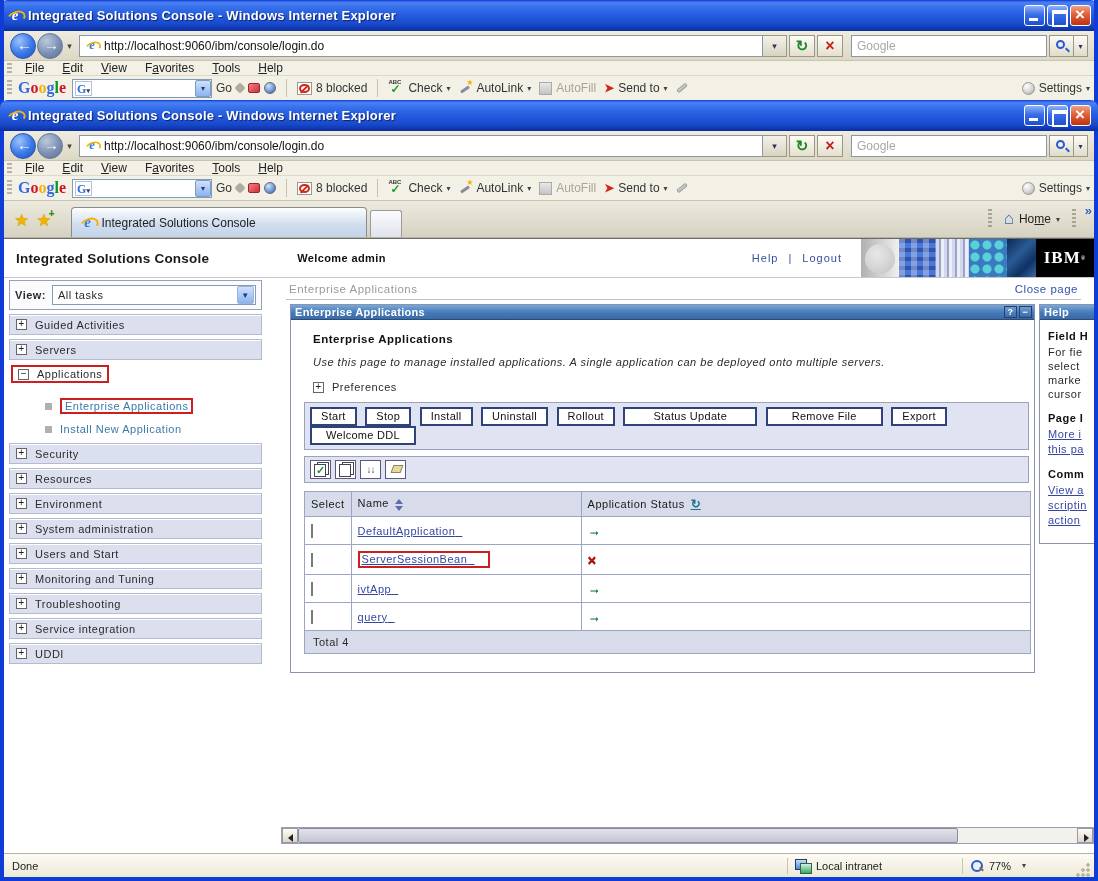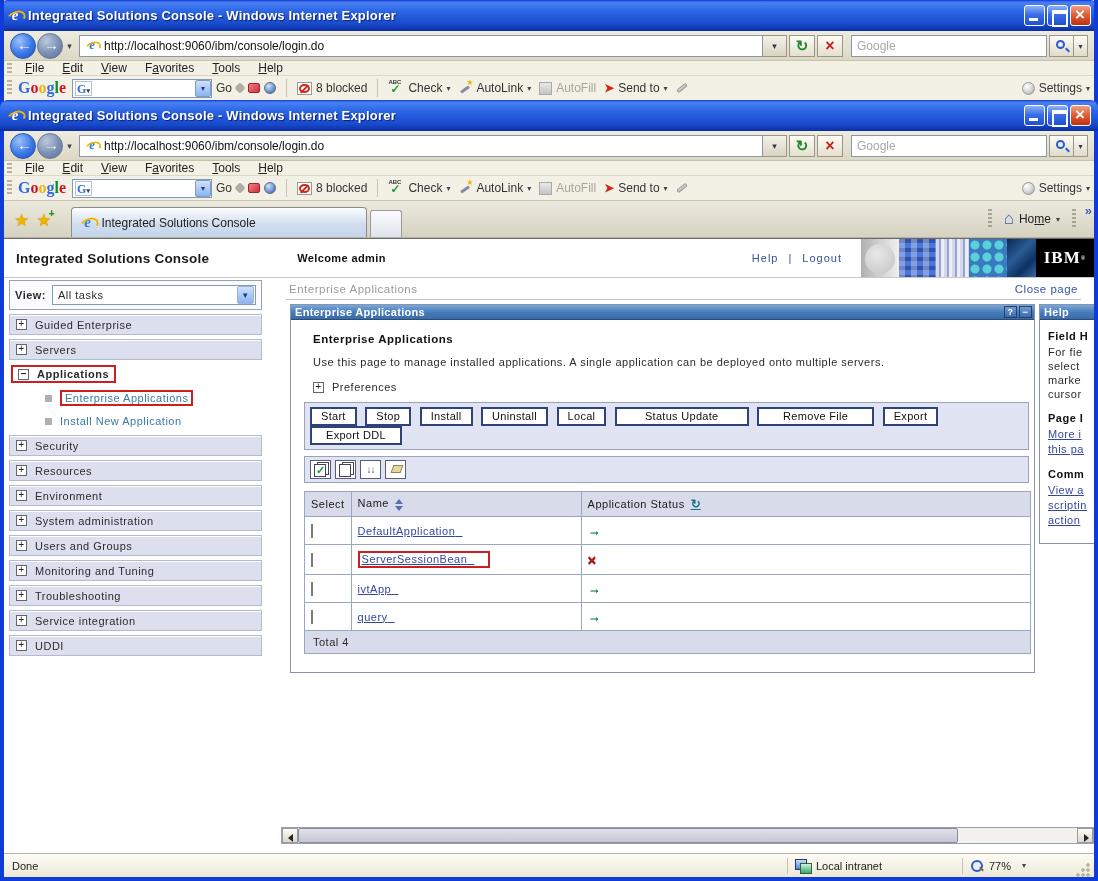--- a/index.html
+++ b/index.html
@@ -162,38 +162,38 @@
     font-size:8px; text-align:center; line-height:17px; }
   .navlink-row { display:flex; align-items:center; gap:8px; padding:5px 0 4px 10px; }
   .bullet { width:7px; height:7px; background:#b0b0b0; flex:0 0 auto; }
   a.teal { color:#3a7ba6; text-decoration:none; }
   .navsec { height:21px; margin:4px 0; background:#dcdfee; border:1px solid #b4bad0;
     box-shadow:inset 0 1px 0 #fff; display:flex; align-items:center; gap:8px; padding:0 6px; color:#2b2b2b; }
   .pmbox { width:11px; height:11px; background:#fff; border:1px solid #666; flex:0 0 auto;
     font-size:10px; line-height:9px; text-align:center; color:#222; font-family:"Liberation Mono",monospace; }
   .pmbox.plus::before { content:"+"; }
   .pmbox.minus::before { content:"\2212"; }
-  .navsec-open { display:flex; align-items:center; gap:8px; margin:5px 0 2px 2px;font-weight:bold; }
+  .navsec-open { display:flex; align-items:center; gap:8px; margin:5px 0 10px 2px; }
   .redbox { border:2px solid #cc2020; padding:1px 5px; display:inline-flex; align-items:center; gap:8px; }
   .subnav { padding-left:26px; }
 
   .main { position:absolute; left:280px; top:0; width:760px; }
   .breadcrumb { position:absolute; left:5px; top:5px; color:#9a9a9a; font-size:11.5px; }
   .closepage { position:absolute; right:-34px; top:5px; color:#3355a8; font-size:11.5px; text-decoration:none; }
   .bc-rule { position:absolute; left:2px; top:21px; width:795px; border-top:1px solid #c0c0c0; }
 
   .panel { position:absolute; left:6px; top:26px; width:745px; border:1px solid #8a93ac; background:#fff; }
   .ptitle { height:15px; display:flex; align-items:center;
     background:linear-gradient(180deg,#7aa7d8,#447ab8 55%,#3a6aa8); border-bottom:1px solid #2a4a78; }
   .ptitle .txt { color:#fff; font-weight:bold; font-size:11px; padding-left:4px; letter-spacing:.3px; flex:1; }
   .pbtn { width:13px; height:12px; margin-right:2px; border:1px solid #24406c; color:#fff; font-size:9px;
     font-weight:bold; text-align:center; line-height:11px; background:linear-gradient(#6f9cd0,#3a6aa8); }
   .pbody { padding:13px 0 18px 0; }
   .pheading { font-weight:bold; font-size:11.5px; margin-left:22px; color:#111; }
-  .pdesc { margin:11px 22px 0 22px; font-size:11px; }
+  .pdesc { margin:11px 22px 0 22px; font-size:11px;font-style:italic; }
   .prefs { display:flex; align-items:center; gap:8px; margin:13px 0 9px 22px; }
   .btnbar,.iconbar { margin:0 5px 0 13px; background:#e0e3f2; border:1px solid #9aa2bc; padding:4px 5px; }
   .iconbar { margin-top:6px; padding:3px 5px; display:flex; gap:4px; }
   .wbtn { font-family:"Liberation Sans",sans-serif; font-size:11px; letter-spacing:.3px; color:#111;
     background:#fff; border:2px solid #30427a; padding:1px 9px 2px 9px; margin-right:5px; }
   .tblico { width:21px; height:19px; background:#fff; border:1px solid #5a5a7a; position:relative;
     font-size:11px; text-align:center; line-height:17px; color:#2b3c8c; }
   .tblico.sheet::before { content:""; position:absolute; left:3px; top:3px; width:10px; height:11px;
     background:#fff; border:1px solid #445; box-shadow:3px -2px 0 -1px #fff,3px -2px 0 0 #445; }
   .tblico.sheet.checked::after { content:"\2713"; position:absolute; left:5px; top:1px; color:#1e9a28; font-weight:900; }
@@ -501,21 +501,21 @@
     <div class="sidebar">
       <div class="viewbox">
         <b>View:</b>
         <span class="xpselect">
           <span class="val">All tasks</span>
           <span class="arrow">▼</span>
         </span>
       </div>
       <div class="navsec">
           <span class="pmbox plus"></span>
-          <span>Guided Enterprise</span>
+          <span>Guided Activities</span>
         </div>
       <div class="navsec">
           <span class="pmbox plus"></span>
           <span>Servers</span>
         </div>
       <div class="navsec-open">
         <span class="redbox">
           <span class="pmbox minus"></span>
           <span>Applications</span>
         </span>
@@ -543,21 +543,21 @@
       <div class="navsec">
           <span class="pmbox plus"></span>
           <span>Environment</span>
         </div>
       <div class="navsec">
           <span class="pmbox plus"></span>
           <span>System administration</span>
         </div>
       <div class="navsec">
           <span class="pmbox plus"></span>
-          <span>Users and Groups</span>
+          <span>Users and Start</span>
         </div>
       <div class="navsec">
           <span class="pmbox plus"></span>
           <span>Monitoring and Tuning</span>
         </div>
       <div class="navsec">
           <span class="pmbox plus"></span>
           <span>Troubleshooting</span>
         </div>
       <div class="navsec">
@@ -586,25 +586,25 @@
           <div class="pdesc">Use this page to manage installed applications. A single application can be deployed onto multiple servers.</div>
           <div class="prefs">
             <span class="pmbox plus"></span>
             <span>Preferences</span>
           </div>
           <div class="btnbar">
             <button class="wbtn">Start</button>
             <button class="wbtn">Stop</button>
             <button class="wbtn">Install</button>
             <button class="wbtn">Uninstall</button>
-            <button class="wbtn">Local</button>
+            <button class="wbtn">Rollout</button>
             <button class="wbtn" style="padding:1px 28px 2px">Status Update</button>
             <button class="wbtn" style="padding:1px 24px 2px">Remove File</button>
             <button class="wbtn">Export</button>
-            <button class="wbtn" style="padding:1px 14px 2px">Export DDL</button>
+            <button class="wbtn" style="padding:1px 14px 2px">Welcome DDL</button>
           </div>
           <div class="iconbar">
             <span class="tblico sheet checked"></span>
             <span class="tblico sheet"></span>
             <span class="tblico filt"></span>
             <span class="tblico filt2"></span>
           </div>
           <table class="apps">
             <thead>
               <tr>

